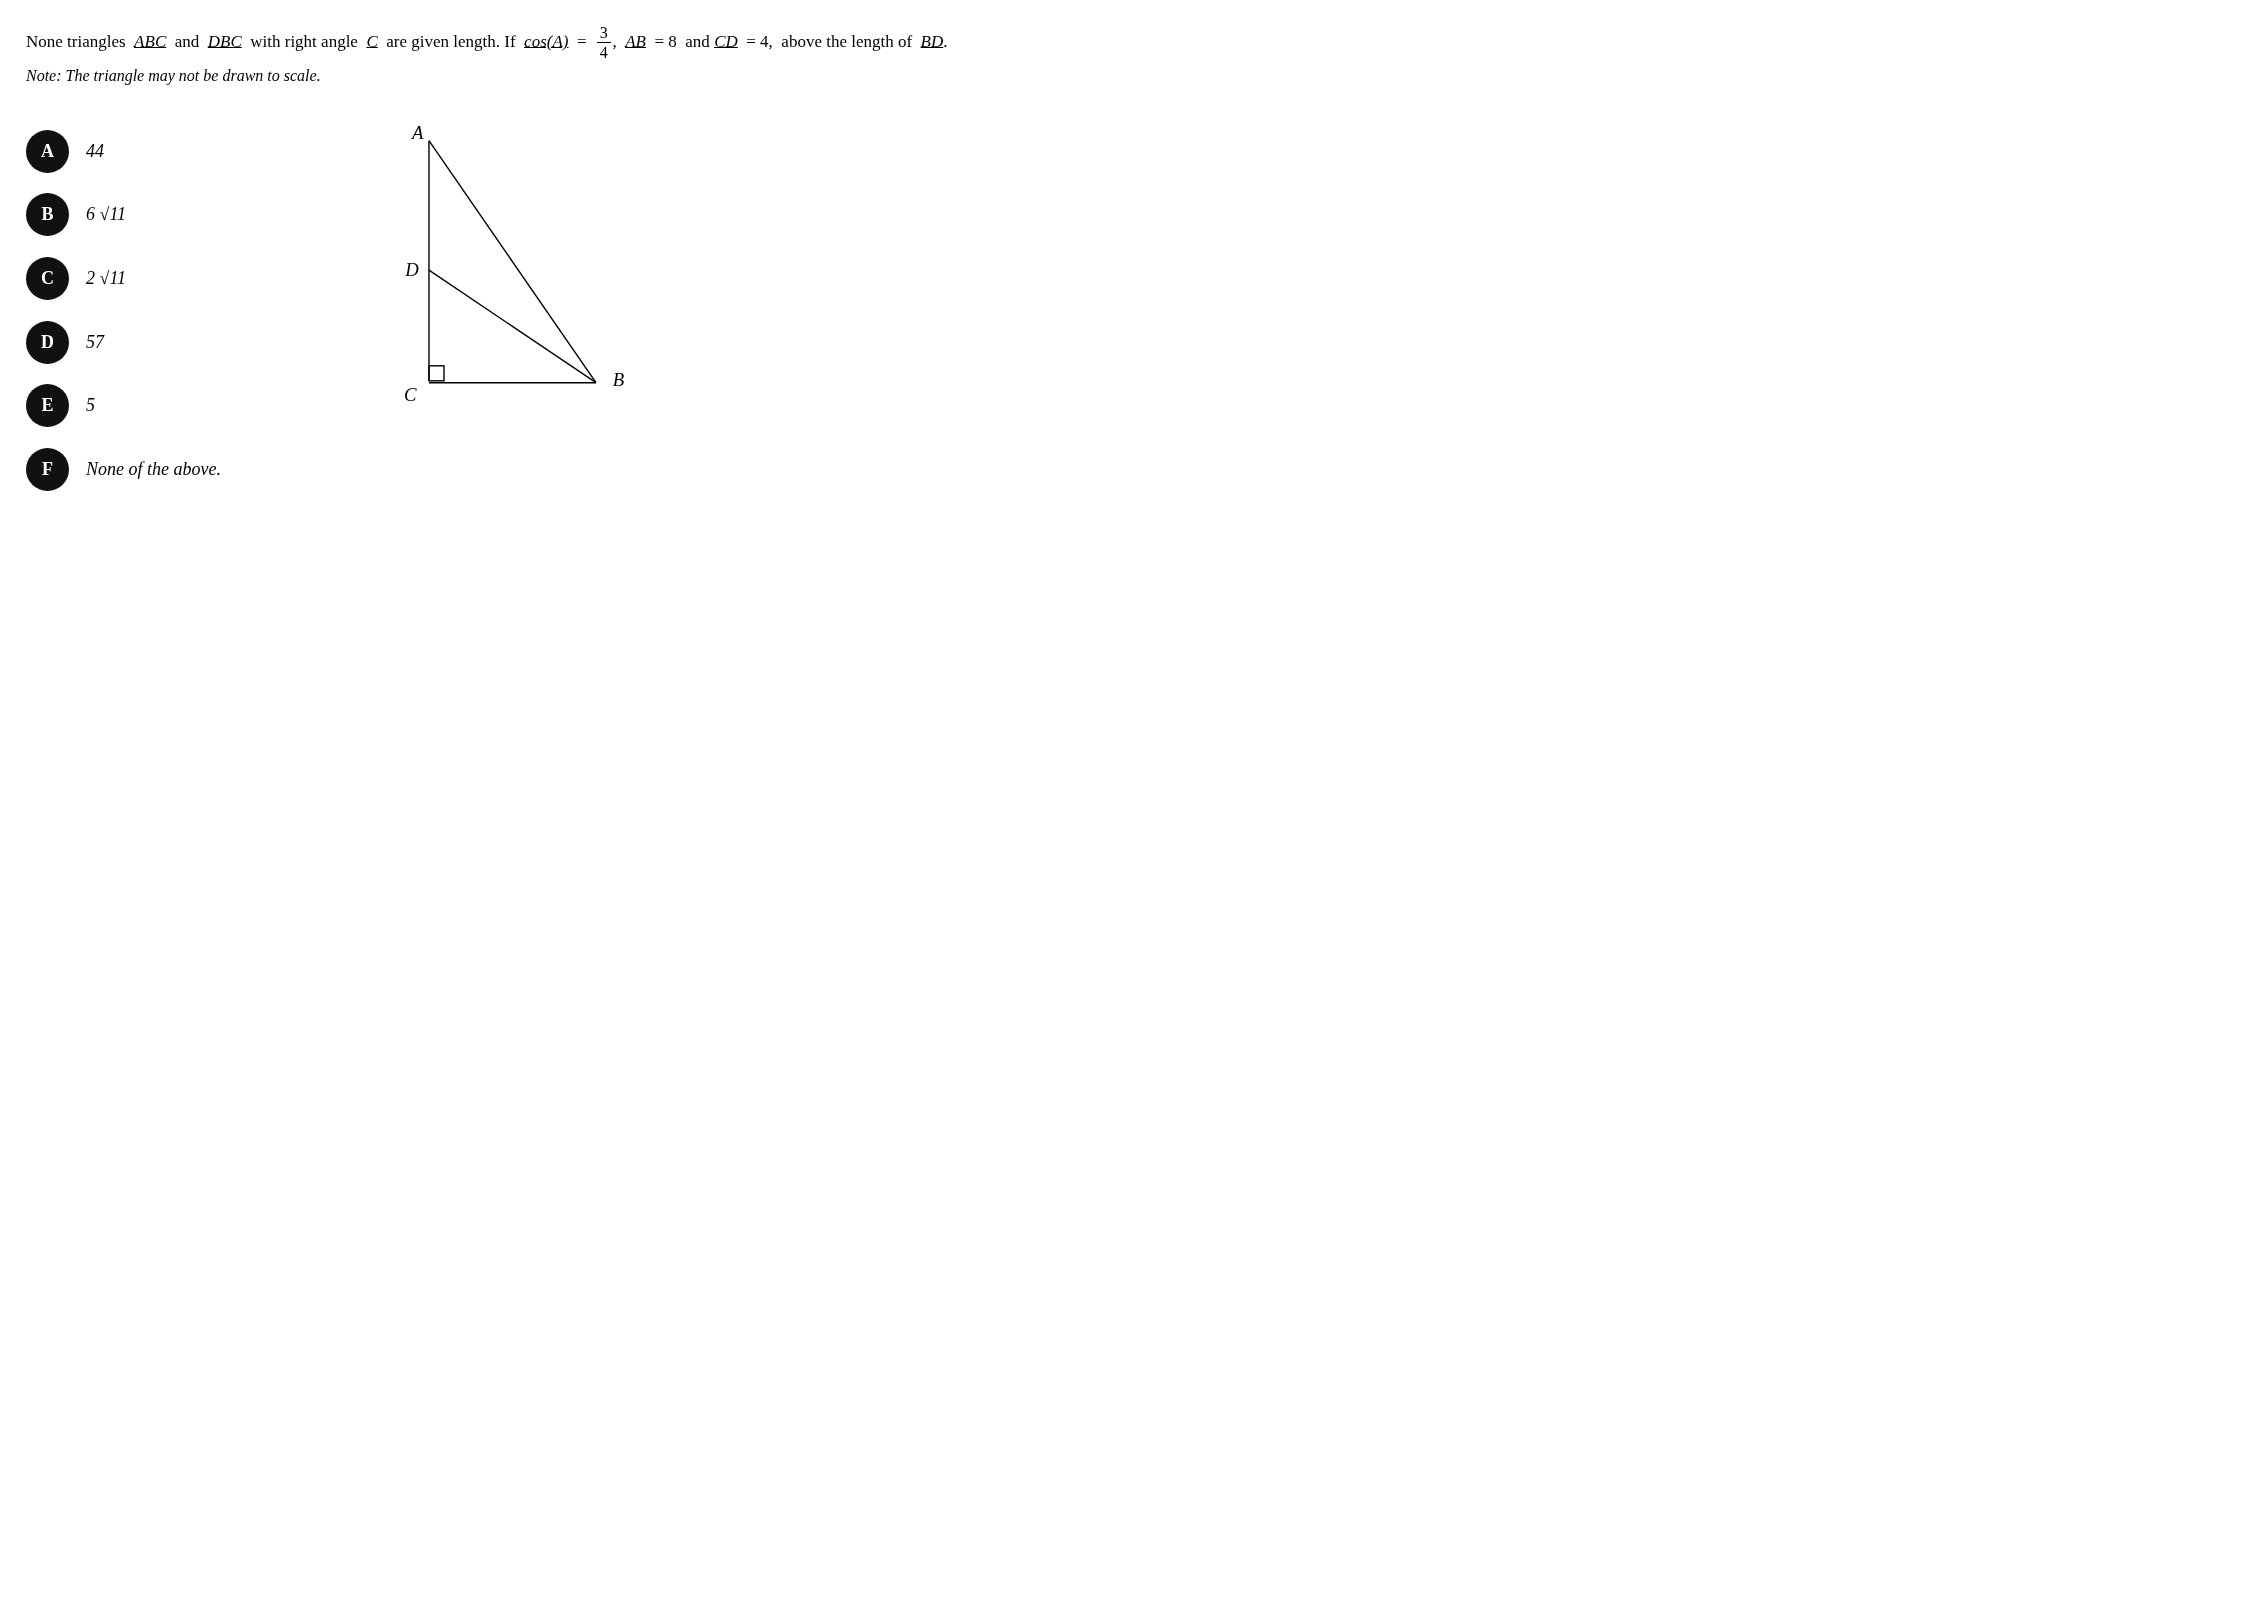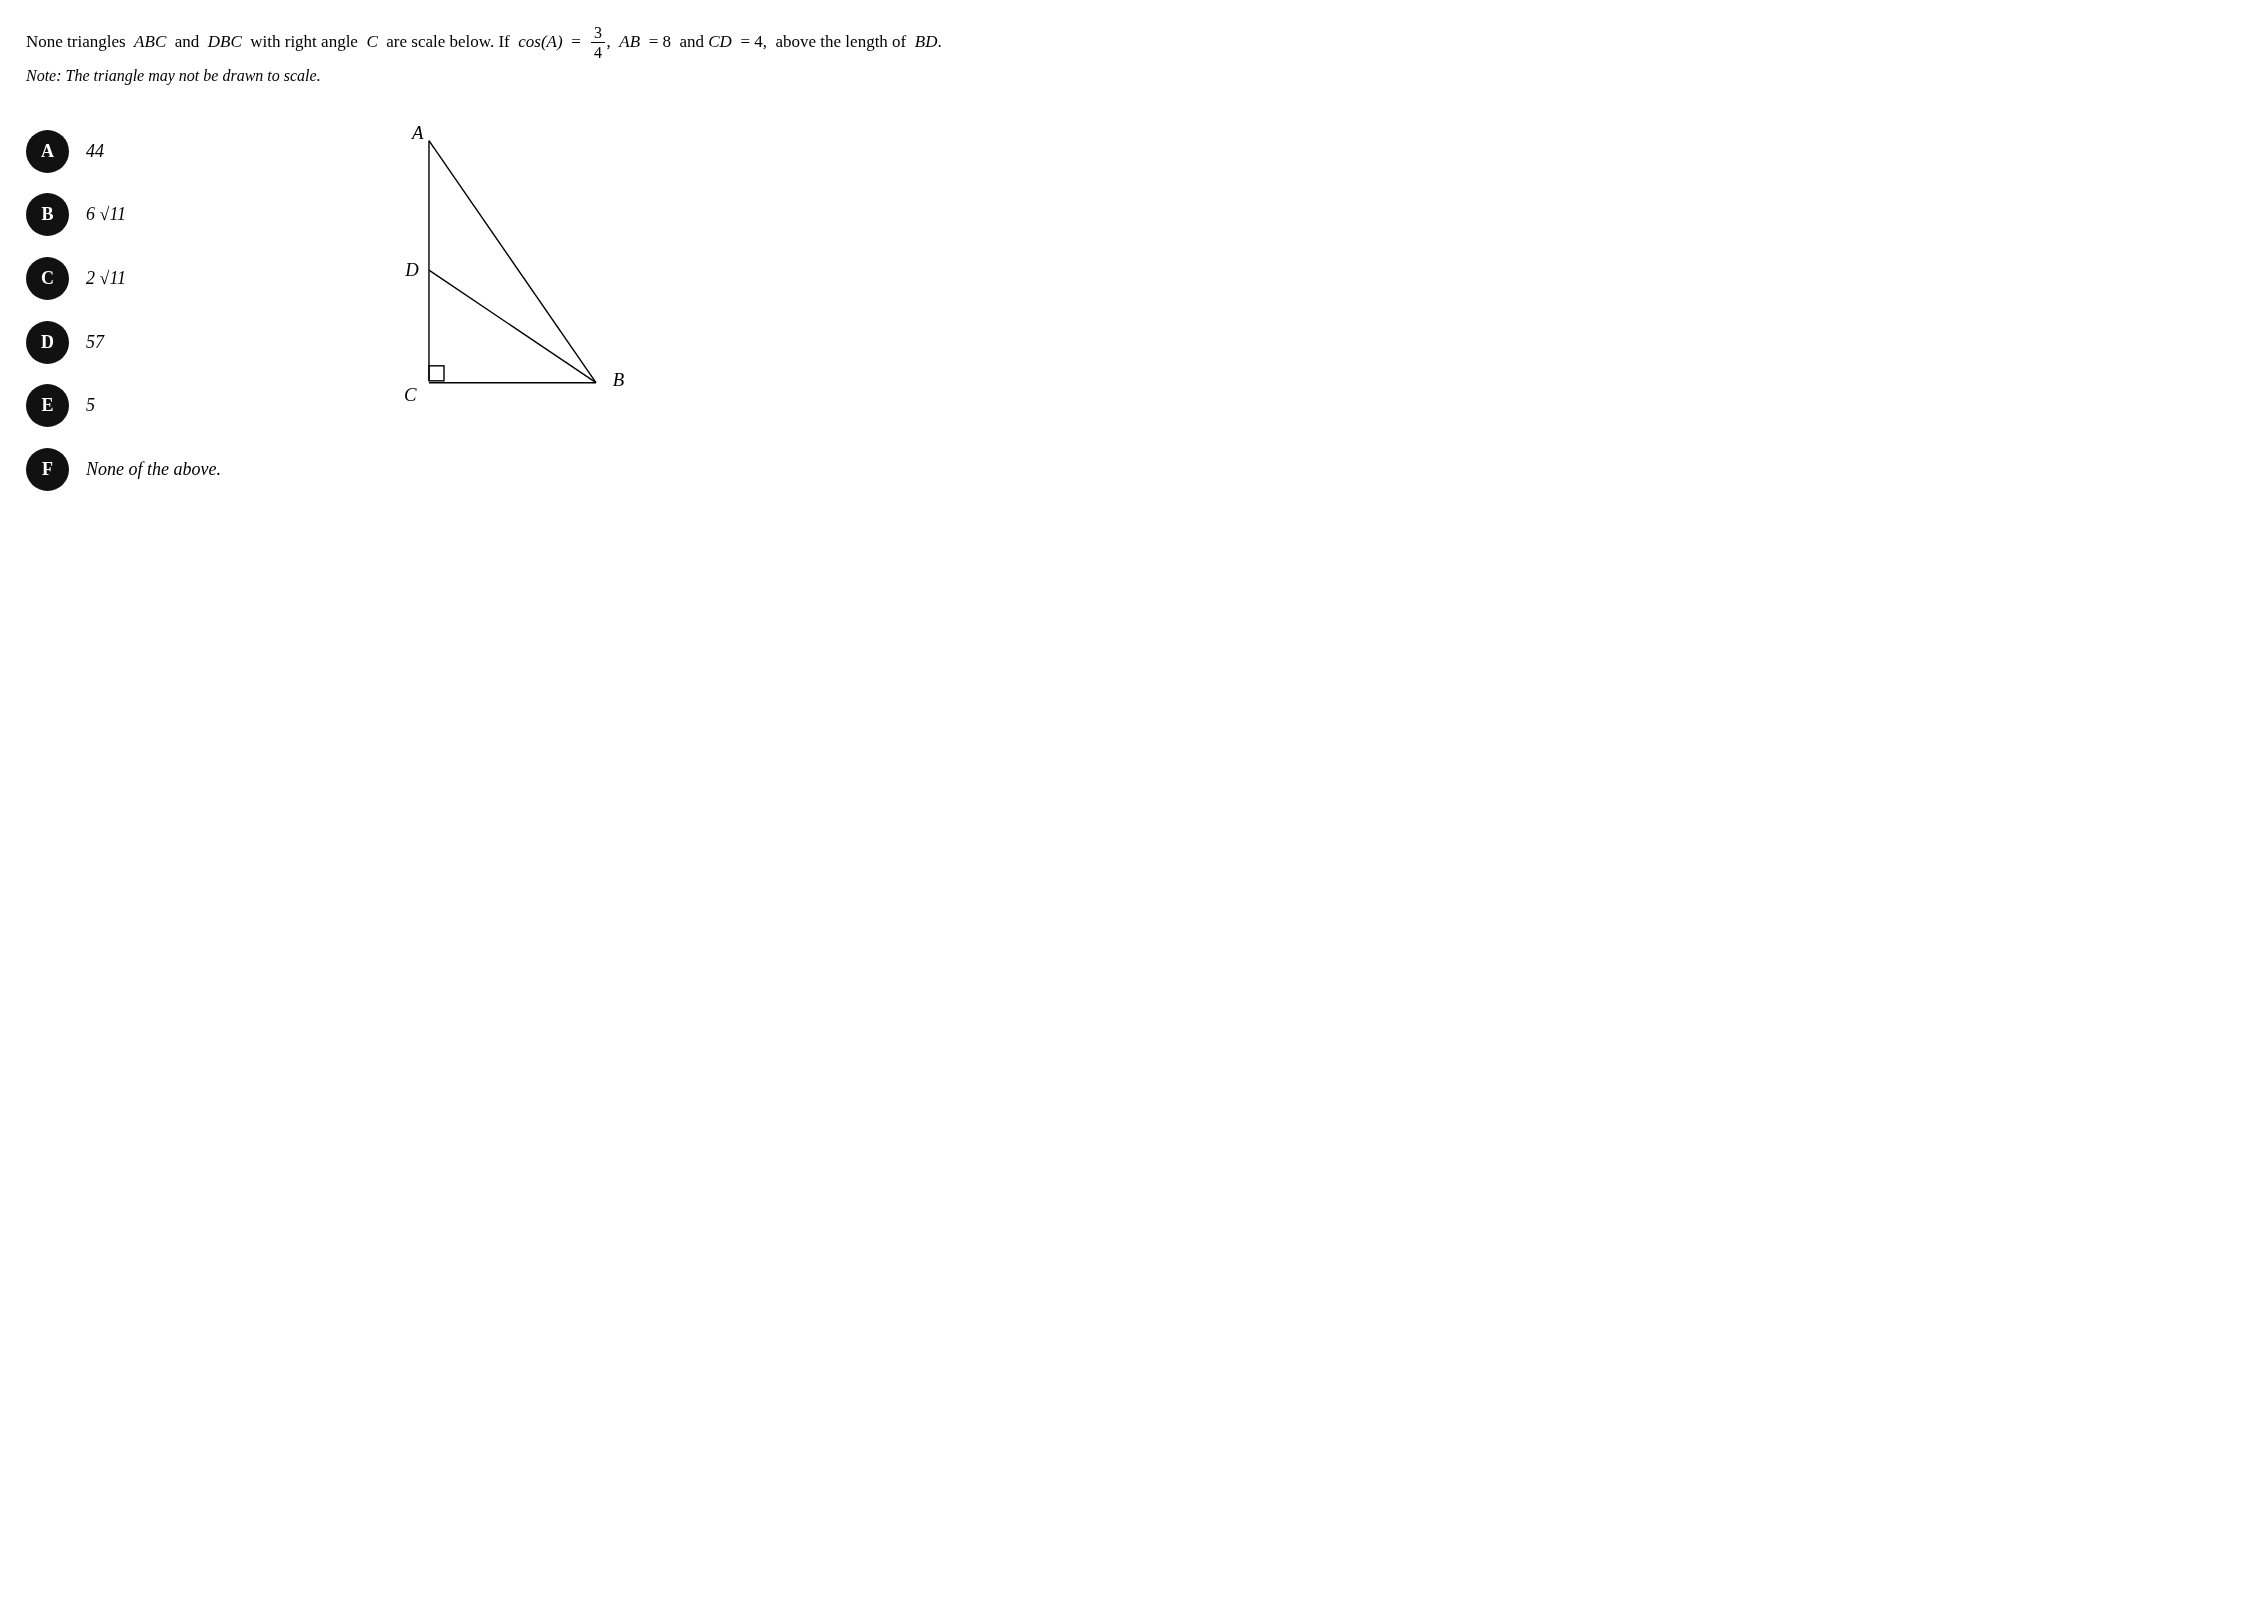--- a/index.html
+++ b/index.html
@@ -58,20 +58,21 @@
     }
     .answer-label.italic {
       font-style: italic;
     }
     .diagram-col {
       margin-left: 75px;
       margin-top: 0;
     }
     .math-inline {
       font-style: italic;
+      text-decoration: underline;
     }
     .fraction {
       display: inline-flex;
       flex-direction: column;
       align-items: center;
       vertical-align: middle;
       margin: 0 1.9px;
       font-size: 16px;
     }
     .fraction .num {
@@ -91,21 +92,21 @@
 </head>
 <body>
 
 <div class="problem-text">
   <span>None triangles</span>
   &nbsp;<span class="math-inline">ABC</span>
   &nbsp;<span>and</span>
   &nbsp;<span class="math-inline">DBC</span>
   &nbsp;<span>with right angle</span>
   &nbsp;<span class="math-inline">C</span>
-  &nbsp;<span>are scale below. If</span>
+  &nbsp;<span>are given length. If</span>
   &nbsp;<span class="math-inline">cos(A)</span>
   &nbsp;<span>=</span>
   &nbsp;<span class="fraction">
     <span class="num">3</span>
     <span class="den">4</span>
   </span>,
   &nbsp;<span class="math-inline">AB</span>
   &nbsp;=&nbsp;<span>8</span>
   &nbsp;and&nbsp;<span class="math-inline">CD</span>
   &nbsp;=&nbsp;<span>4</span>,

